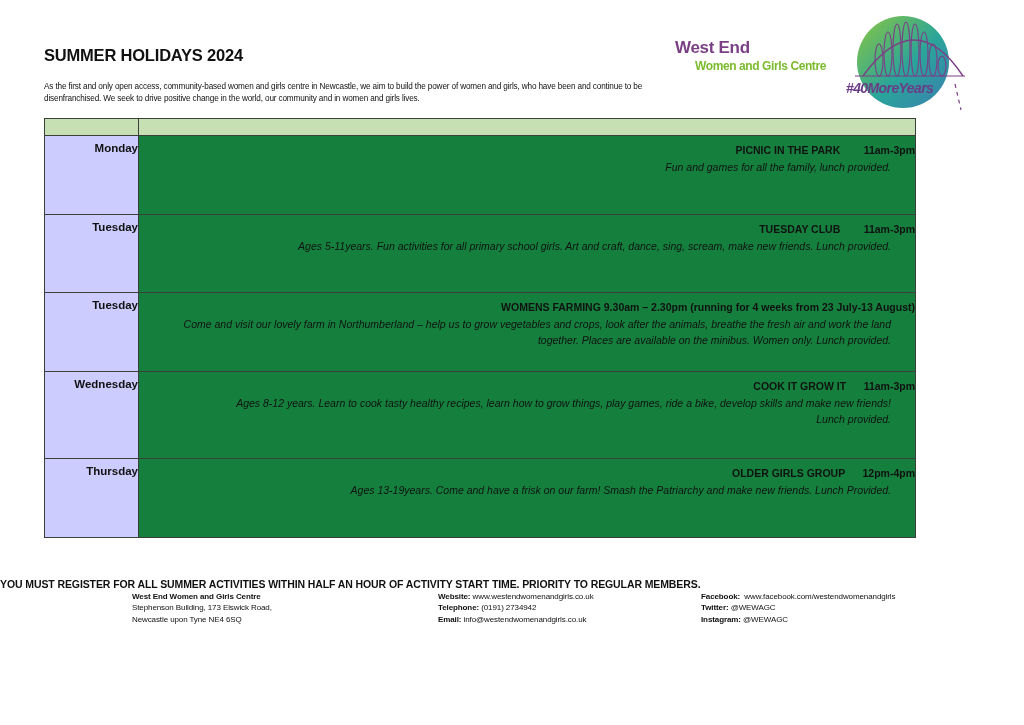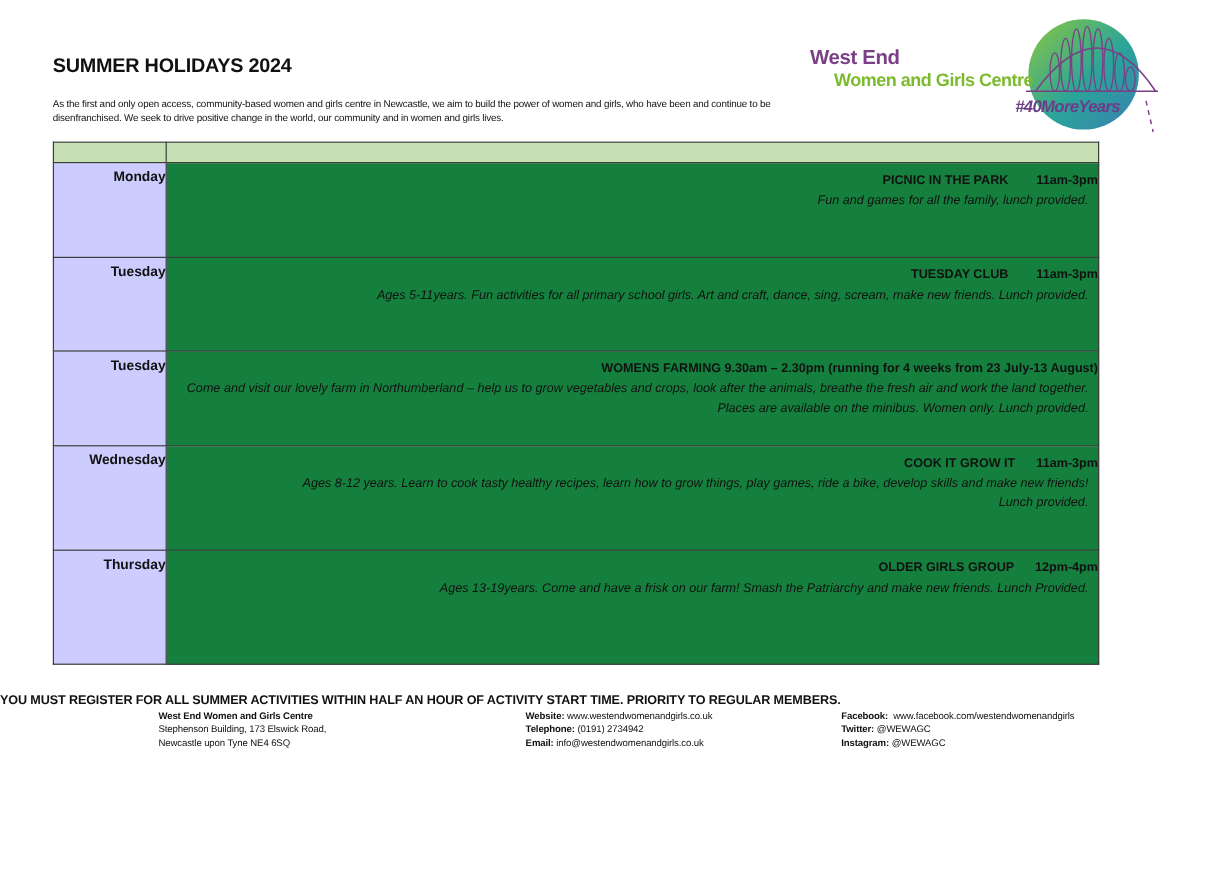--- a/index.html
+++ b/index.html
@@ -8,33 +8,33 @@
       font-family: "Liberation Sans", sans-serif; color: #111;
     }
     .title {
       position: absolute; left: 44px; top: 46px; font-size: 16.5px; font-weight: bold; letter-spacing: -0.2px;
     }
     .intro {
       position: absolute; left: 44px; top: 81px; width: 610px; font-size: 8.2px; line-height: 11.5px; letter-spacing: -0.15px;
     }
     .logo { position: absolute; left: 670px; top: 14px; width: 300px; height: 100px; }
     .logo .l1 { position: absolute; left: 5px; top: 24px; font-size: 17px; font-weight: bold; color: #7b3f86; letter-spacing: -0.3px; }
-    .logo .l2 { position: absolute; left: 25px; top: 45px; font-size: 15px; font-weight: bold; color: #7bbb2c; letter-spacing: -0.4px; white-space: nowrap; z-index: 2; }
+    .logo .l2 { position: absolute; left: 25px; top: 45px; font-size: 12px; font-weight: bold; color: #7bbb2c; letter-spacing: -0.4px; white-space: nowrap; z-index: 2; }
     .logo .l3 { position: absolute; left: 176px; top: 66px; font-size: 14px; font-weight: bold; color: #6b3d86; letter-spacing: -0.6px; font-style: italic; z-index: 2; }
     .logo svg { position: absolute; left: 185px; top: 0; }
 
     table.sched {
       position: absolute; left: 44px; top: 118px; width: 872px; border-collapse: collapse;
     }
     table.sched td { border: 1.3px solid #3a3f3a; vertical-align: top; padding: 0; text-align: right; }
     .hdr td { height: 16px; background: #c6e0b4; }
     .day { width: 86px; background: #ccccff; font-size: 11.5px; font-weight: bold; padding: 6px 0 0 7px !important; }
     .act { background: #15803d; padding: 4px 0 0 7px !important; margin-left: 25px; }
     .act .name { font-size: 10.5px; font-weight: bold; white-space: pre; }
-    .act .desc { font-size: 10.5px; font-style: italic; line-height: 16px; margin-top: 1px; padding-right: 8px; }
+    .act .desc { font-size: 10.5px; font-style: italic; line-height: 16px; margin-top: 1px; padding-right: 24px; }
 
     .notice {
       position: absolute; left: 0; width: 1024px; top: 578px; text-align: left; font-size: 10.5px; font-weight: bold; letter-spacing: -0.1px;
     }
     .foot { position: absolute; top: 591px; font-size: 8px; line-height: 11.3px; letter-spacing: -0.1px; }
     .foot b { font-weight: bold; }
   </style>
 </head>
 <body>
 
@@ -98,21 +98,21 @@
     </td>
   </tr>
   <tr style="height:87px">
     <td class="day">Wednesday</td>
     <td class="act">
       <span class="name">COOK IT GROW IT</span><span class="name">      </span><span class="name">11am-3pm</span>
       <div class="desc" style="white-space:pre-line">Ages 8-12 years. Learn to cook tasty healthy recipes, learn how to grow things, play games, ride a bike, develop skills and make new friends!
 Lunch provided.</div>
     </td>
   </tr>
-  <tr style="height:95px">
+  <tr style="height:79px">
     <td class="day">Thursday</td>
     <td class="act">
       <span class="name">OLDER GIRLS GROUP</span><span class="name">      </span><span class="name">12pm-4pm</span>
       <div class="desc">Ages 13-19years. Come and have a frisk on our farm! Smash the Patriarchy and make new friends. Lunch Provided.</div>
     </td>
   </tr>
 </tbody>
   </table>
 
 <div class="notice">YOU MUST REGISTER FOR ALL SUMMER ACTIVITIES WITHIN HALF AN HOUR OF ACTIVITY START TIME. PRIORITY TO REGULAR MEMBERS.</div>

